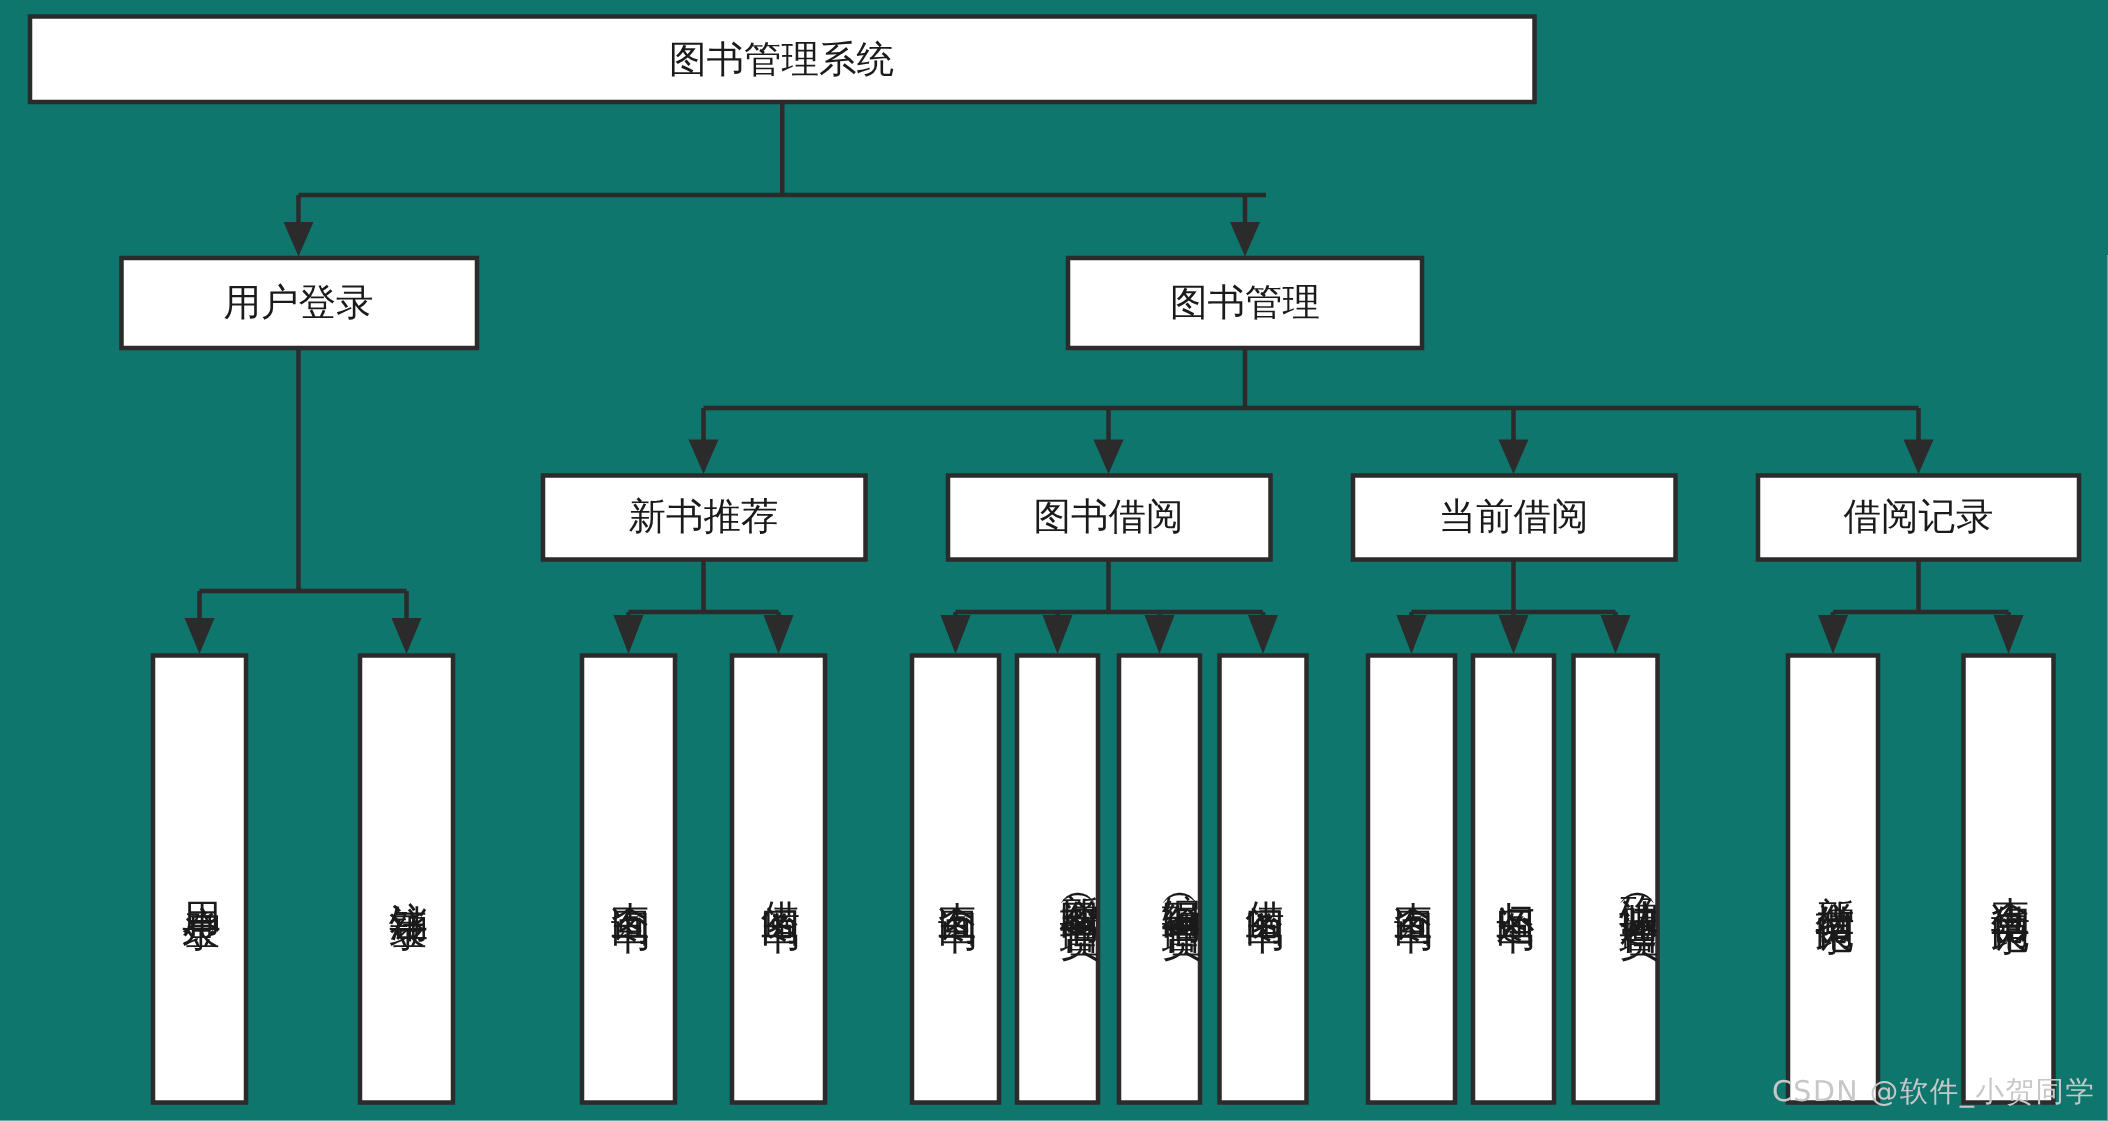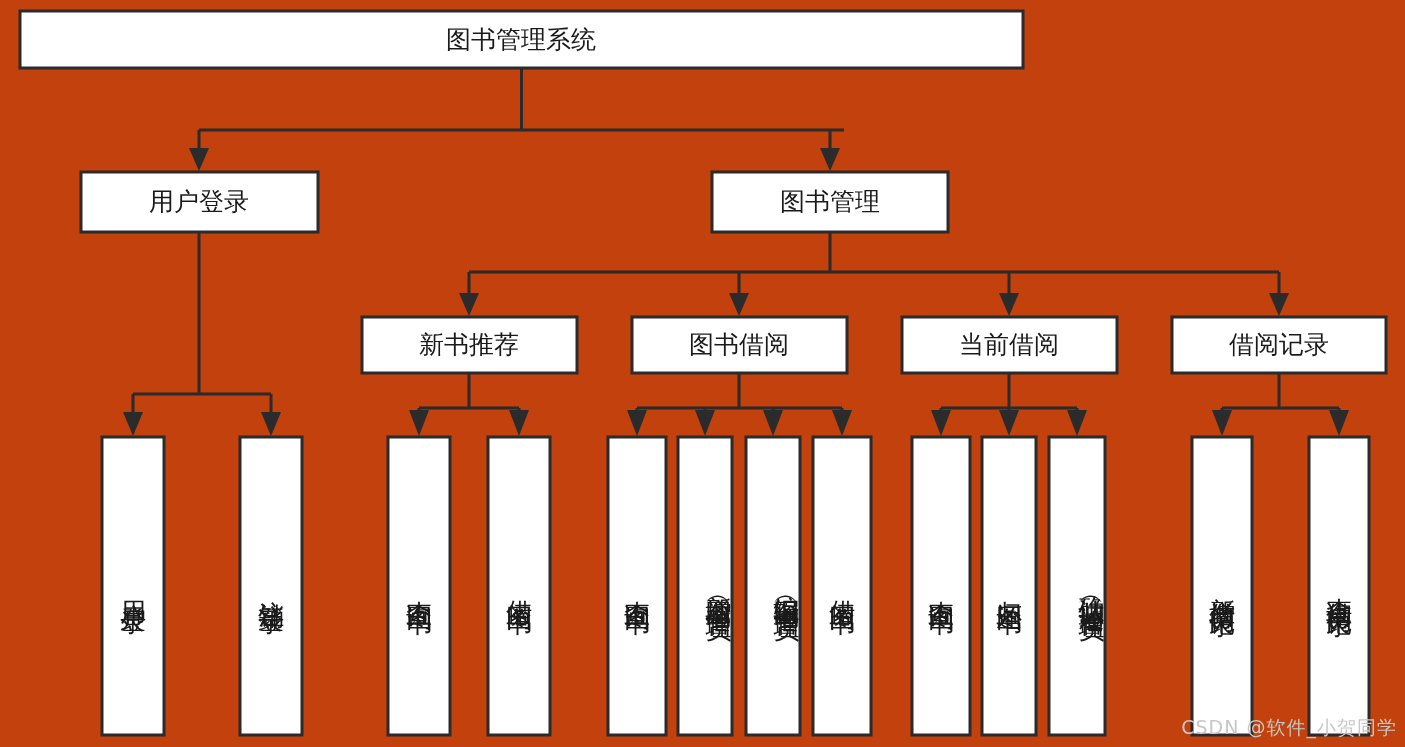--- a/index.html
+++ b/index.html
@@ -1,20 +1,20 @@
 <!DOCTYPE html>
 <html><head>
 <meta charset="utf-8">
 <style>
   html,body{margin:0;padding:0;background:#ffffff;}
   body{
     width:1405px;height:747px;overflow:hidden;
     font-family:"DejaVu Sans","Liberation Sans",sans-serif;
   }
-  #stage{position:relative;width:1405px;height:747px;background:#c2410c;}
+  #stage{position:relative;width:1405px;height:747px;background:#0f766e;}
   svg#diagram{position:absolute;left:0;top:0;width:1405px;height:747px;display:block;}
   .node-rect{fill:#ffffff;stroke:#2b2b2b;stroke-width:3;}
   .conn{stroke:#2b2b2b;stroke-width:3;fill:none;stroke-linecap:butt;}
   .arrow-head{fill:#2b2b2b;stroke:none;}
   .node-label-h{
     font-family:"DejaVu Sans","Liberation Sans",sans-serif;
     font-size:25px;fill:#1a1a1a;dominant-baseline:middle;text-anchor:middle;
   }
   .leaf-label{
     position:absolute;

